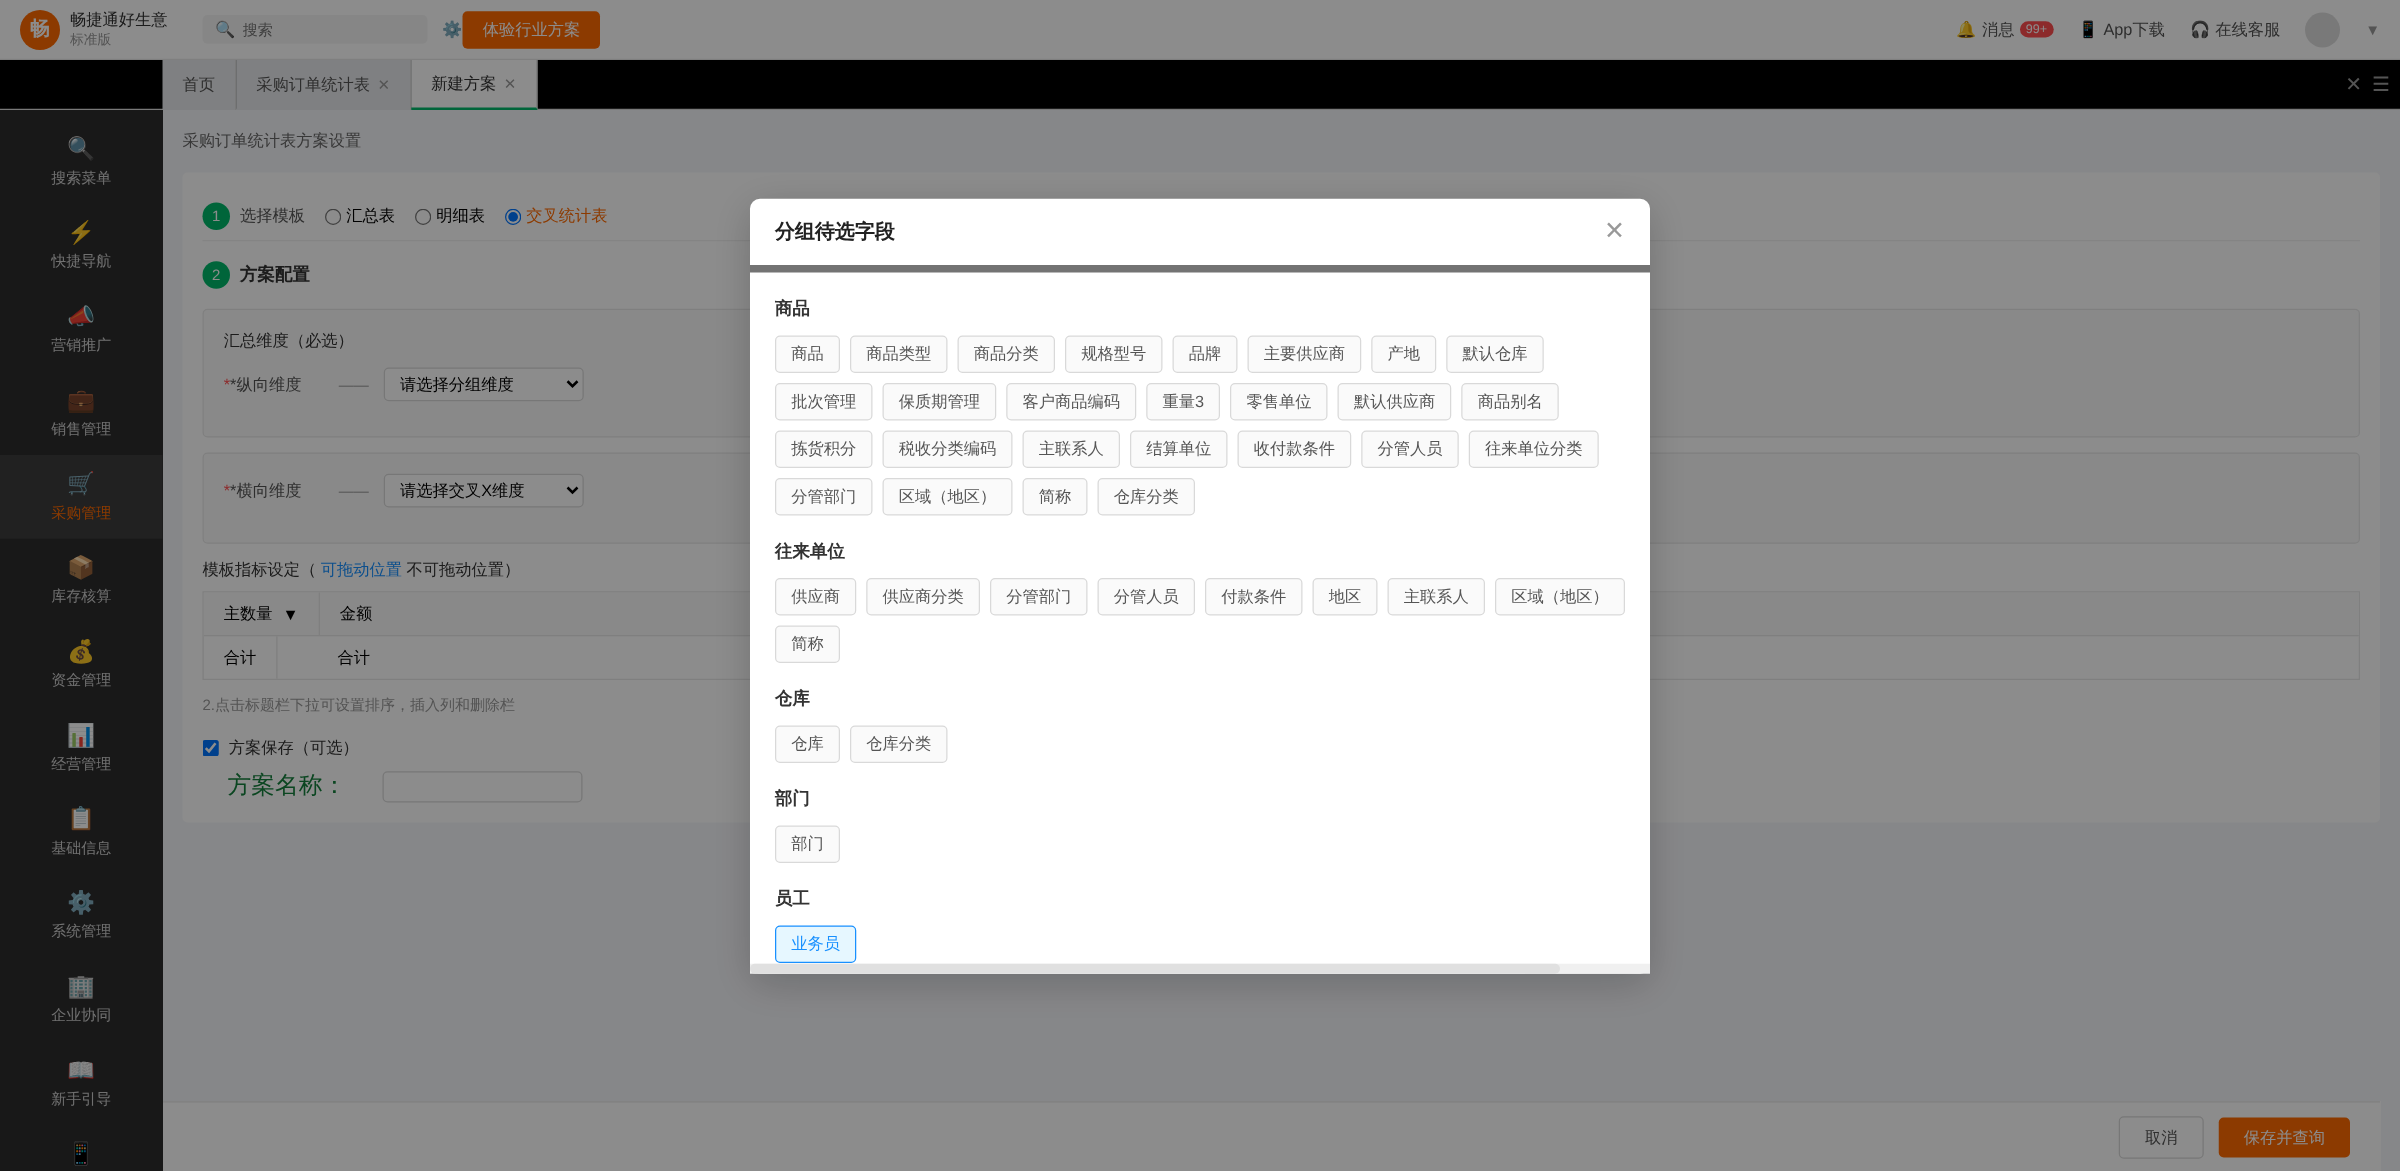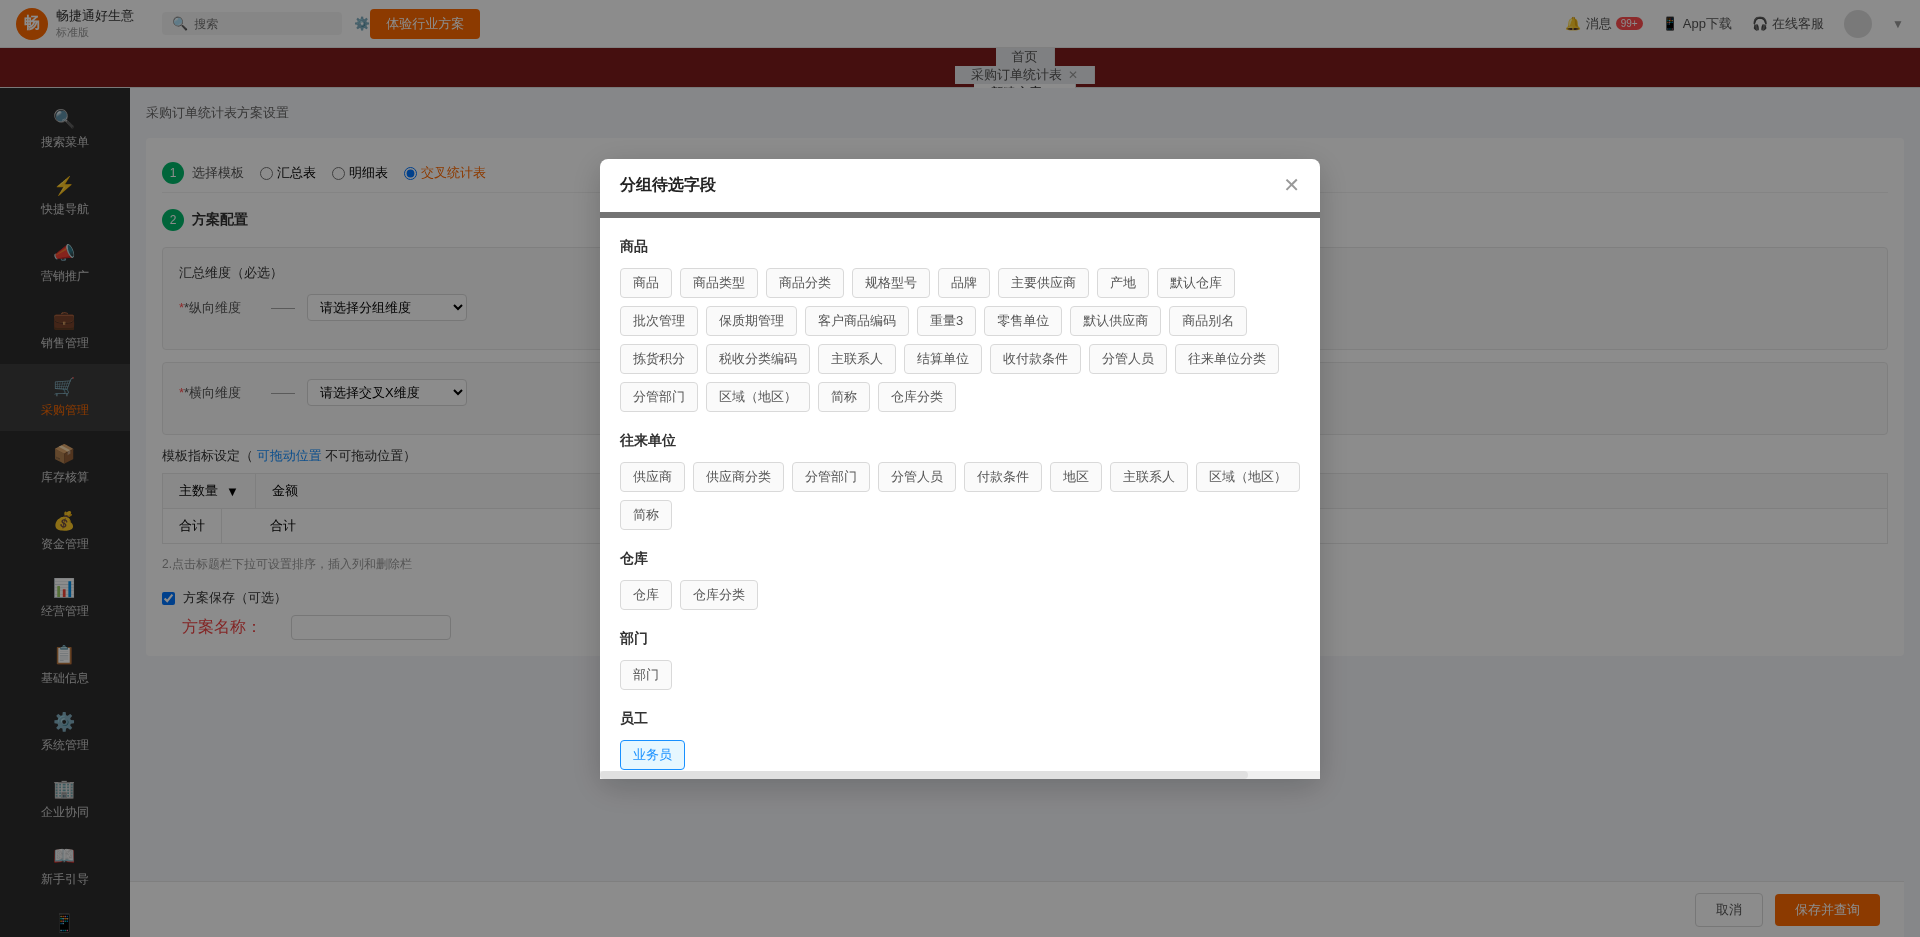--- a/index.html
+++ b/index.html
@@ -69,27 +69,26 @@
       border-radius: 4px;
       padding: 6px 16px;
       font-size: 13px;
       cursor: pointer;
     }
     .avatar { width: 28px; height: 28px; background: #ddd; border-radius: 50%; }
 
     
     .tab-bar {
       height: 40px;
-      background: #7f1d1d;
+      background: #000000;
       display: flex;
       align-items: center;
       padding: 0 0 0 130px;
       border-bottom: 1px solid #ddd;
       gap: 0;
-      flex-direction: column;
     }
     .tab-item {
       height: 40px;
       display: flex;
       align-items: center;
       padding: 0 16px;
       font-size: 13px;
       color: #555;
       cursor: pointer;
       border-right: 1px solid #ddd;
@@ -475,21 +474,21 @@
 
       <div>
         <div class="hint-text">2.点击标题栏下拉可设置排序，插入列和删除栏</div>
       </div>
 
       <div style="margin-top:16px;display:flex;align-items:center;gap:8px;">
         <input type="checkbox" checked="" style="">
         <span style="font-size:13px;color:#333;">方案保存（可选）</span>
       </div>
       <div style="margin-top:8px;padding-left:20px;">
-        <span style="font-size:16px;color:#ef4444;margin-right:25px;">方案名称：</span>
+        <span style="font-size:19px;color:#15803d;margin-right:25px;">方案名称：</span>
         <input type="text" style="border: 1px solid rgb(217, 217, 217); border-radius: 4px; padding: 4px 8px; font-size: 13px; width: 160px;" placeholder="">
       </div>
     </div>
   </div>
 </div>
 
 <div class="footer-bar">
   <button class="btn-cancel">取消</button>
   <button class="btn-save">保存并查询</button>
 </div>

